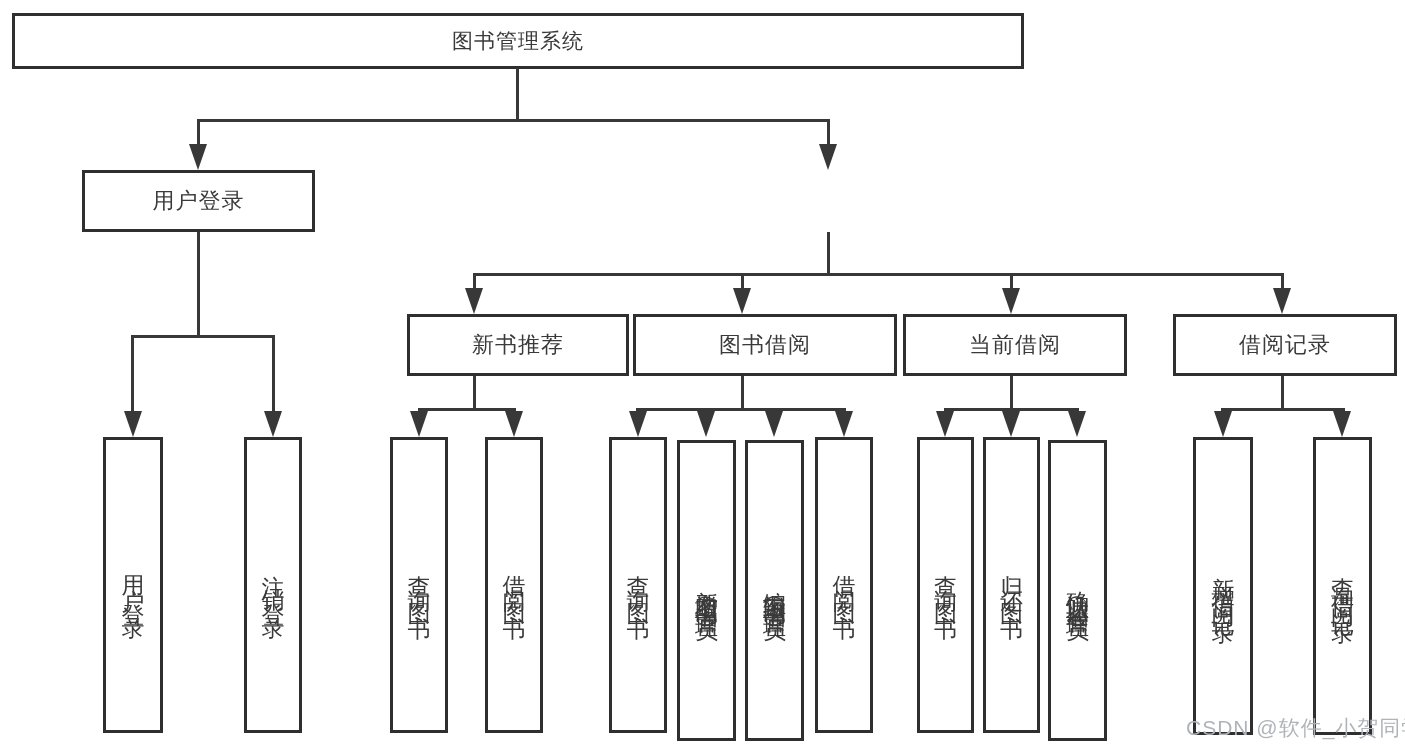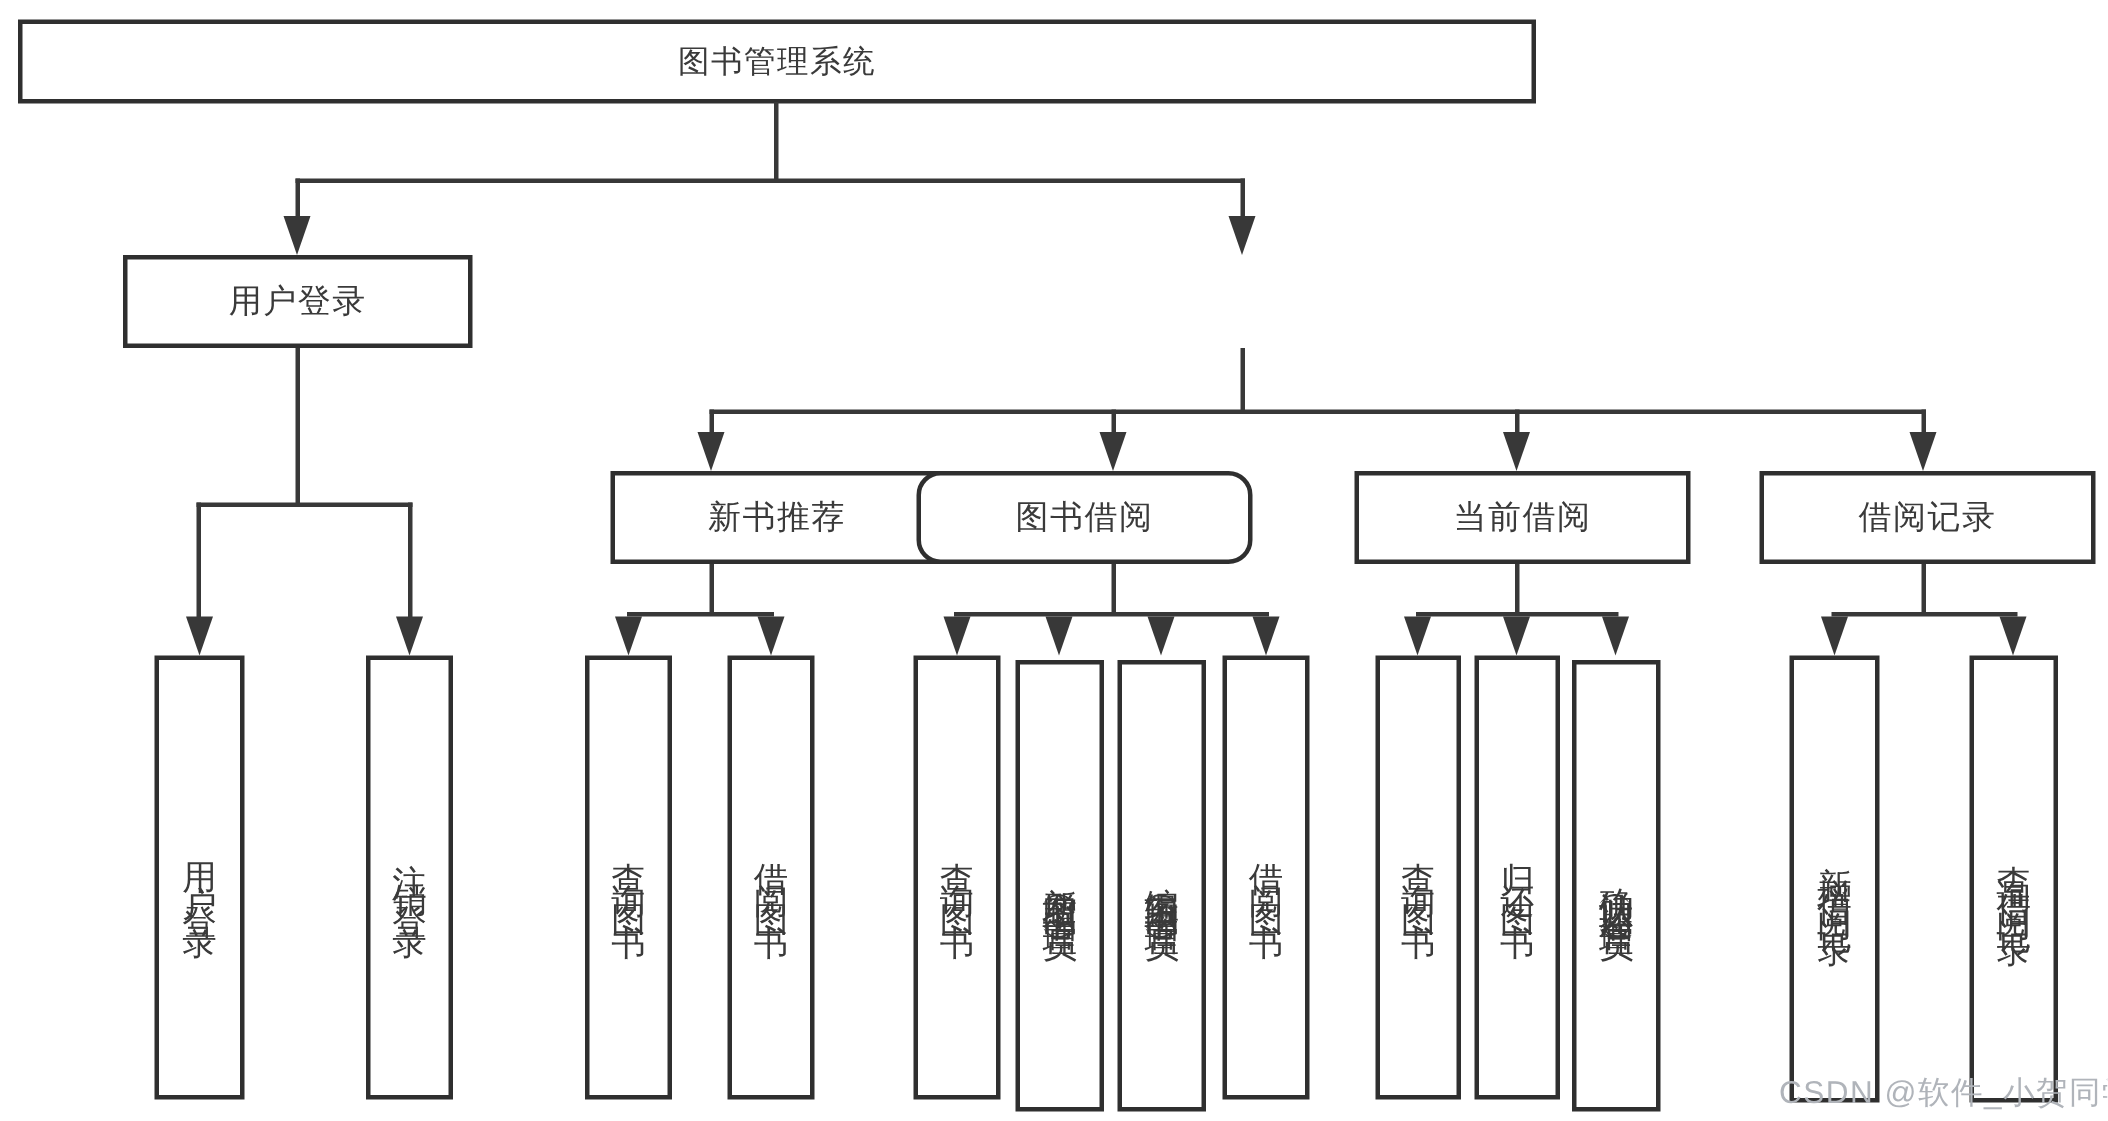--- a/index.html
+++ b/index.html
@@ -40,21 +40,21 @@
 
 <div class="canvas">
 
   <div class="node" style="left:12px;top:13px;width:1012px;height:56px;font-size:21px;">图书管理系统</div>
 
   <div class="node" style="left:82px;top:170px;width:233px;height:62px;">用户登录</div>
 
 
   <div class="node" style="left:363px;top:314px;width:222px;height:62px;margin-left:44px;">新书推荐</div>
 
-  <div class="node" style="left:611px;top:314px;width:224px;height:62px;border-radius:16px;">图书借阅</div>
+  <div class="node" style="left:633px;top:314px;width:264px;height:62px;">图书借阅</div>
 
   <div class="node" style="left:903px;top:314px;width:224px;height:62px;">当前借阅</div>
 
   <div class="node" style="left:1173px;top:314px;width:224px;height:62px;">借阅记录</div>
 
   <div class="leaf sp-lg" style="left:103px;top:437px;width:60px;height:296px;">
     <span>用户登录</span>
     </div>
   <div class="leaf sp-lg" style="left:244px;top:437px;width:58px;height:296px;">
     <span>注销登录</span>

